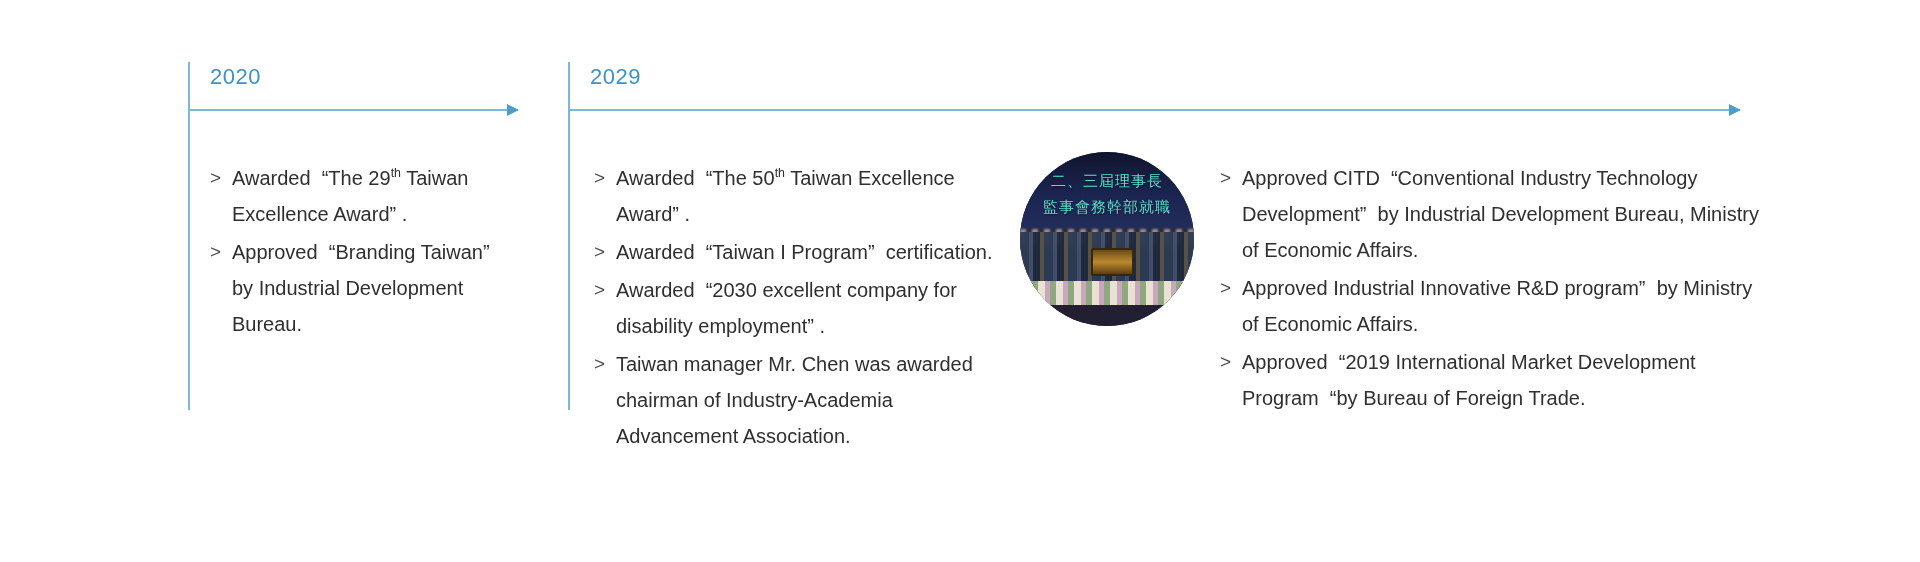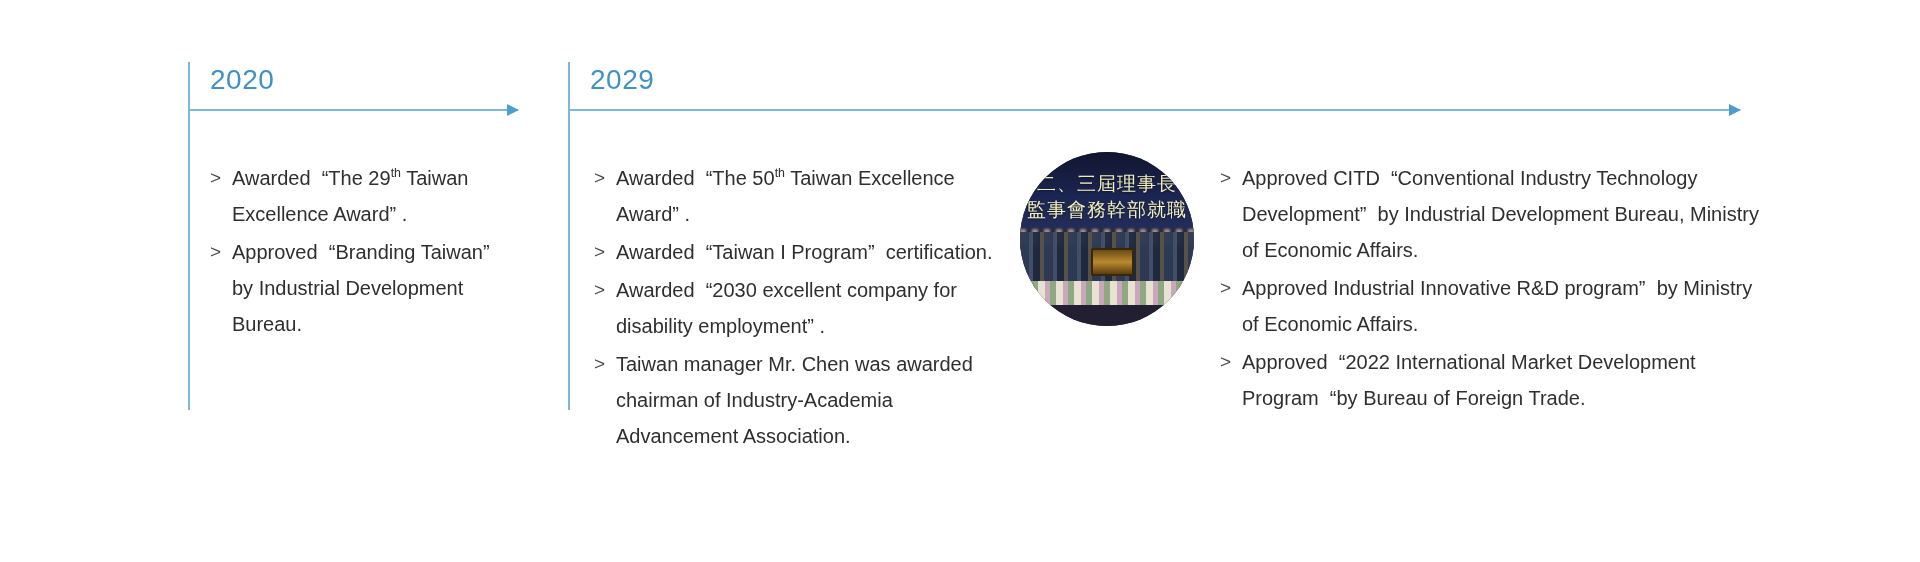--- a/index.html
+++ b/index.html
@@ -36,21 +36,21 @@
     top: 0;
     width: 2px;
     height: 348px;
     background: #7db8d8;
   }
 
   .year-label {
     position: absolute;
     left: 22px;
     top: 4px;
-    font-size: 28px;
+    font-size: 22px;
     font-weight: 400;
     color: #3f92c3;
     letter-spacing: 0.5px;
     line-height: 1;
     text-align: center;
   }
 
   .axis {
     position: absolute;
     left: 0;
@@ -127,22 +127,22 @@
   }
   .photo .sky {
     position: absolute;
     left: 0; top: 0; right: 0; height: 56%;
     background: linear-gradient(180deg, #10152e 0%, #1b2552 45%, #26325f 100%);
   }
   .photo .banner-text {
     position: absolute;
     left: 0; right: 0; top: 11%;
     text-align: center;
-    color: #fef9c3;
-    font-size: 19px;
+    color: #5eead4;
+    font-size: 15px;
     letter-spacing: 1px;
     line-height: 1.35;
     font-family: "DejaVu Sans", sans-serif;
     text-shadow: 0 1px 2px rgba(0,0,0,.55);
     white-space: nowrap;
     opacity: .95;
   }
   .photo .crowd {
     position: absolute;
     left: 0; right: 0; top: 46%; height: 32%;
@@ -253,21 +253,21 @@
         <span class="bullet-text">Approved CITD  “Conventional Industry Technology Development”  by Industrial Development Bureau, Ministry of Economic Affairs.</span>
       </div>
 
       <div class="bullet">
         <span class="bullet-marker">&gt;</span>
         <span class="bullet-text">Approved Industrial Innovative R&amp;D program”  by Ministry of Economic Affairs.</span>
       </div>
 
       <div class="bullet">
         <span class="bullet-marker">&gt;</span>
-        <span class="bullet-text">Approved  “2022 International Market Development Program  “by Bureau of Foreign Trade.</span>
+        <span class="bullet-text">Approved  “2019 International Market Development Program  “by Bureau of Foreign Trade.</span>
       </div>
 
     </div>
   </div>
 
   <div class="photo">
     <div class="sky"></div>
     <div class="banner-text">二、三屆理事長</div>
     <div class="banner-text" style="top:26%;">監事會務幹部就職</div>
     <div class="heads"></div>

